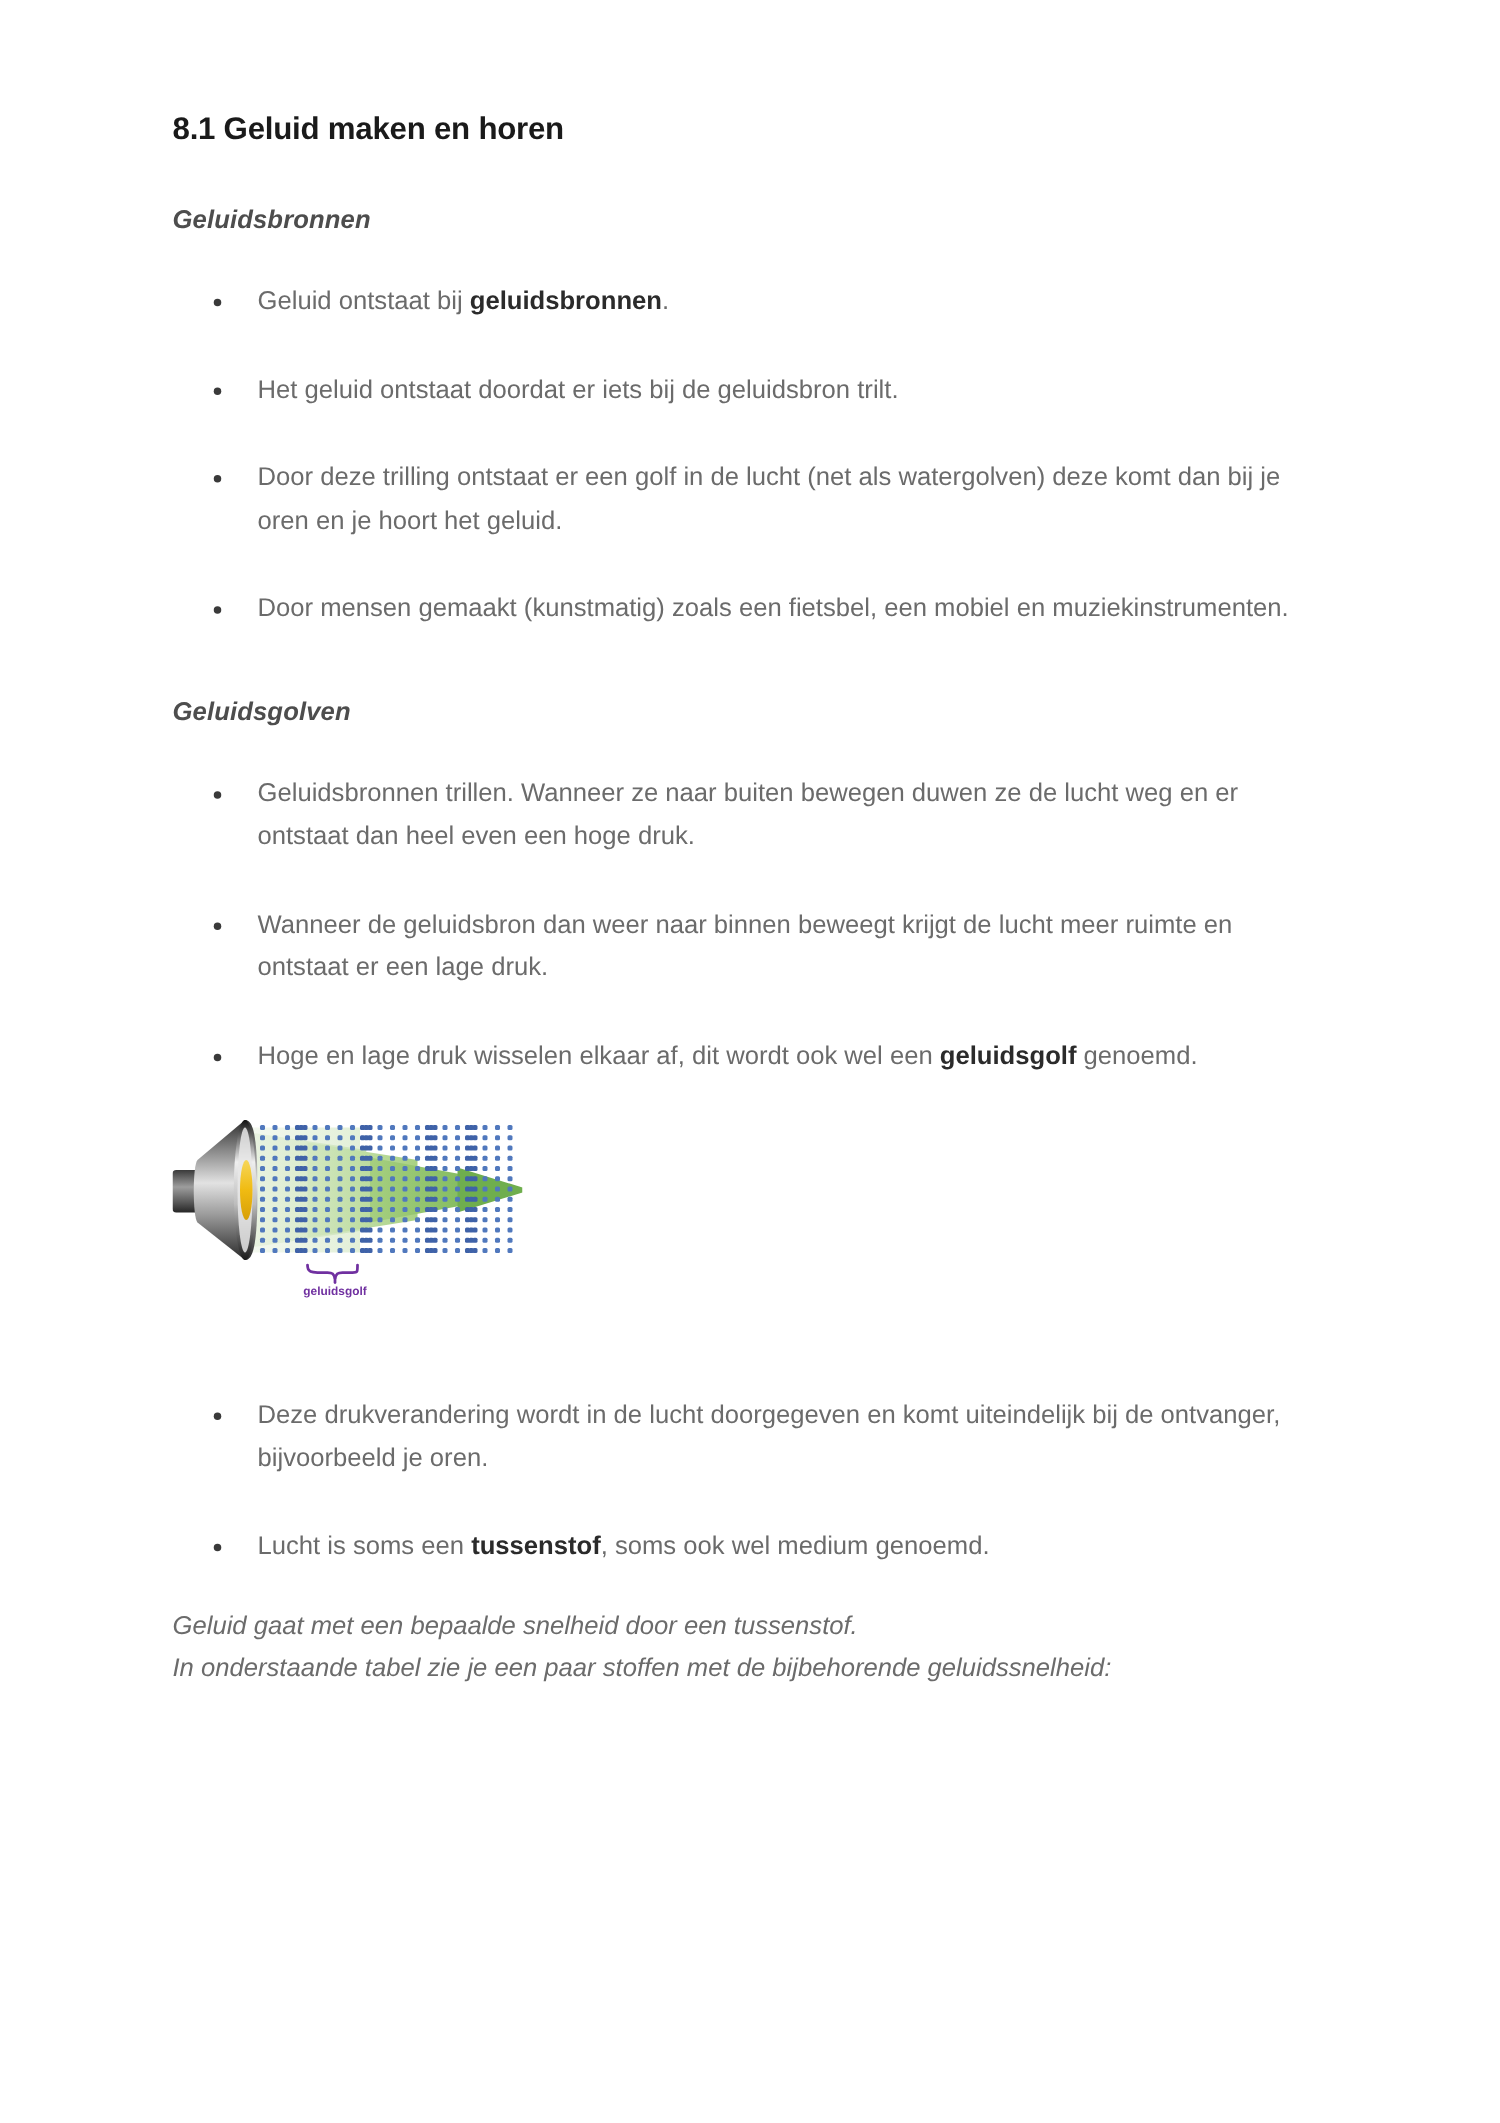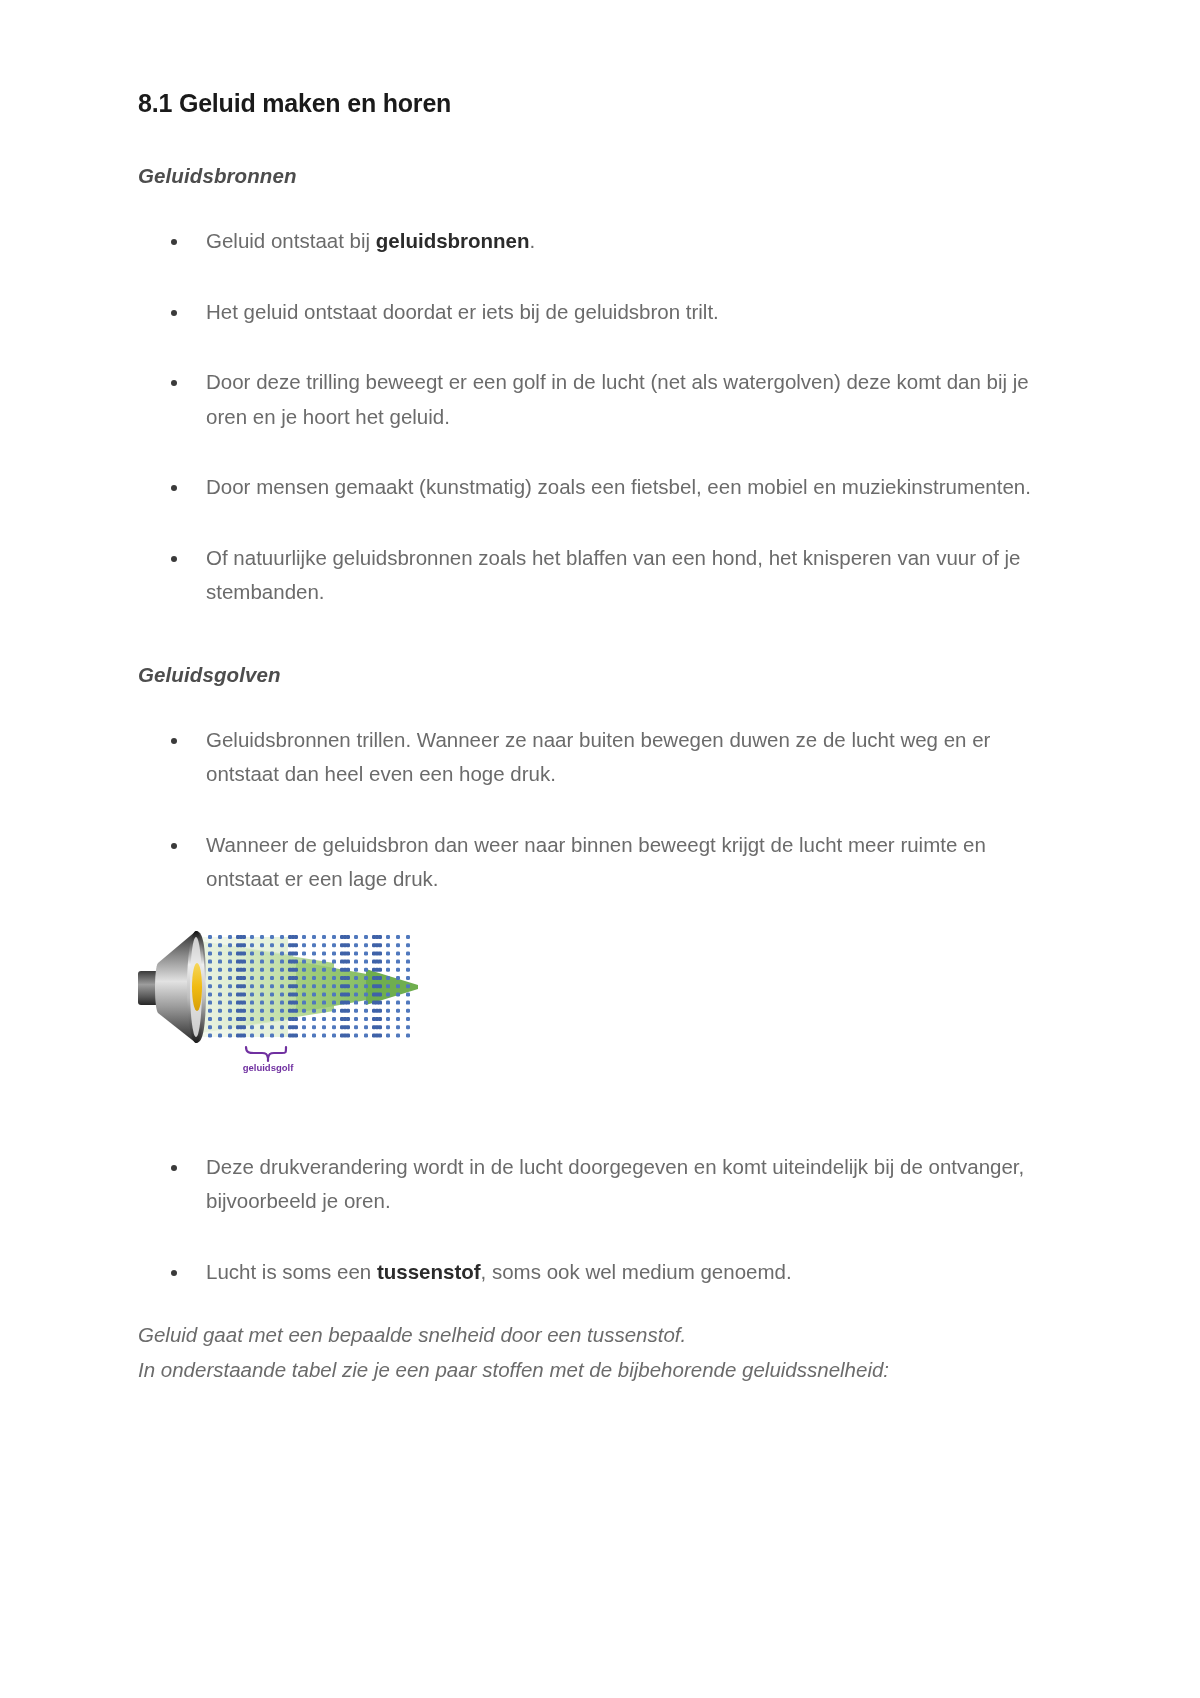--- a/index.html
+++ b/index.html
@@ -96,32 +96,32 @@
 
 <div class="page">
 
   <h1 class="doc-title">8.1 Geluid maken en horen</h1>
 
   <div class="subhead">Geluidsbronnen</div>
 
   <ul class="bullets" id="list-0">
       <li><span>Geluid ontstaat bij </span><b>geluidsbronnen</b><span>.</span></li>
       <li><span>Het geluid ontstaat doordat er iets bij de geluidsbron trilt.</span></li>
-      <li><span>Door deze trilling beweegt er een golf in de lucht (net als watergolven) deze komt dan bij je oren en je hoort het geluid.</span></li>
+      <li><span>Door deze trilling ontstaat er een golf in de lucht (net als watergolven) deze komt dan bij je oren en je hoort het geluid.</span></li>
       <li><span>Door mensen gemaakt (kunstmatig) zoals een fietsbel, een mobiel en muziekinstrumenten.</span></li>
-      <li><span>Of natuurlijke geluidsbronnen zoals het blaffen van een hond, het knisperen van vuur of je stembanden.</span></li>
     </ul>
 
   <div class="spacer-lg"></div>
 
   <div class="subhead">Geluidsgolven</div>
 
   <ul class="bullets" id="list-1">
       <li><span>Geluidsbronnen trillen. Wanneer ze naar buiten bewegen duwen ze de lucht weg en er ontstaat dan heel even een hoge druk.</span></li>
       <li><span>Wanneer de geluidsbron dan weer naar binnen beweegt krijgt de lucht meer ruimte en ontstaat er een lage druk.</span></li>
+      <li><span>Hoge en lage druk wisselen elkaar af, dit wordt ook wel een </span><b>geluidsgolf</b><span> genoemd.</span></li>
     </ul>
 
   <div class="figure-wrap">
     <div class="figure">
       <svg class="fig-svg" width="280" height="155" viewBox="0 0 280 155" xmlns="http://www.w3.org/2000/svg">
         <defs>
           <linearGradient id="coneGrad" x1="0" y1="0" x2="0" y2="1">
             <stop offset="0%" stop-color="#2e2e2e"></stop>
             <stop offset="22%" stop-color="#8a8a8a"></stop>
             <stop offset="45%" stop-color="#e2e2e2"></stop>

